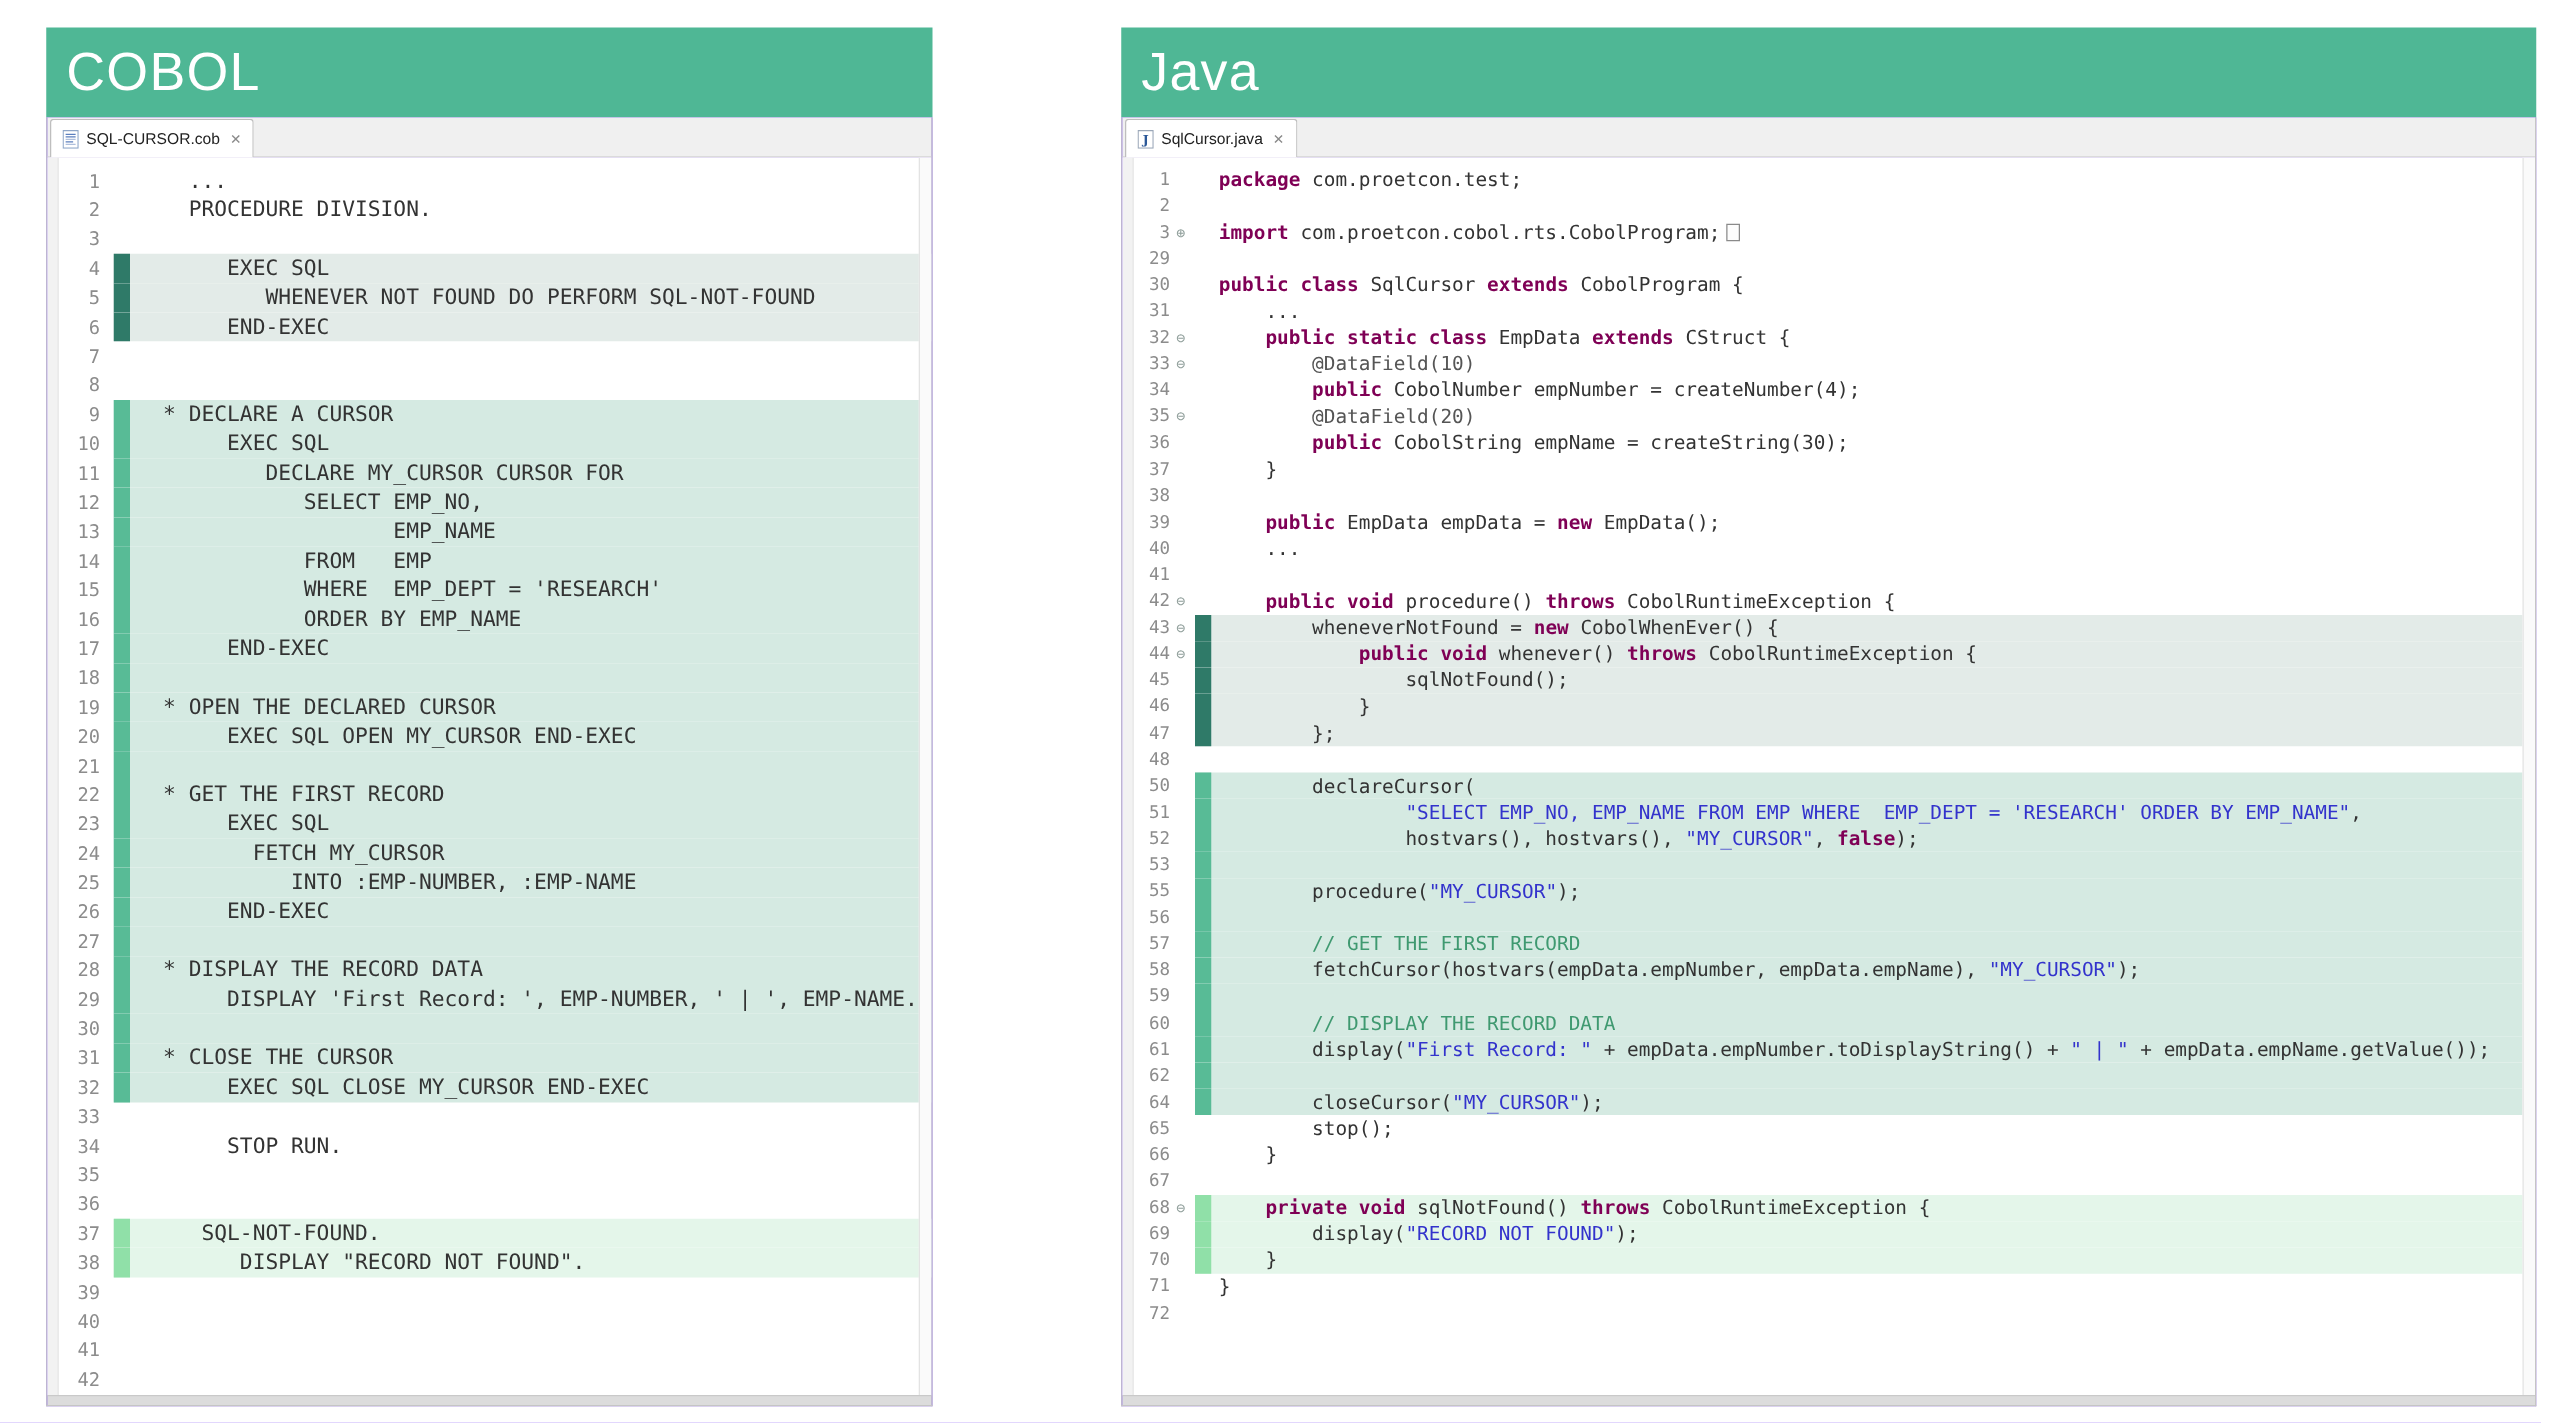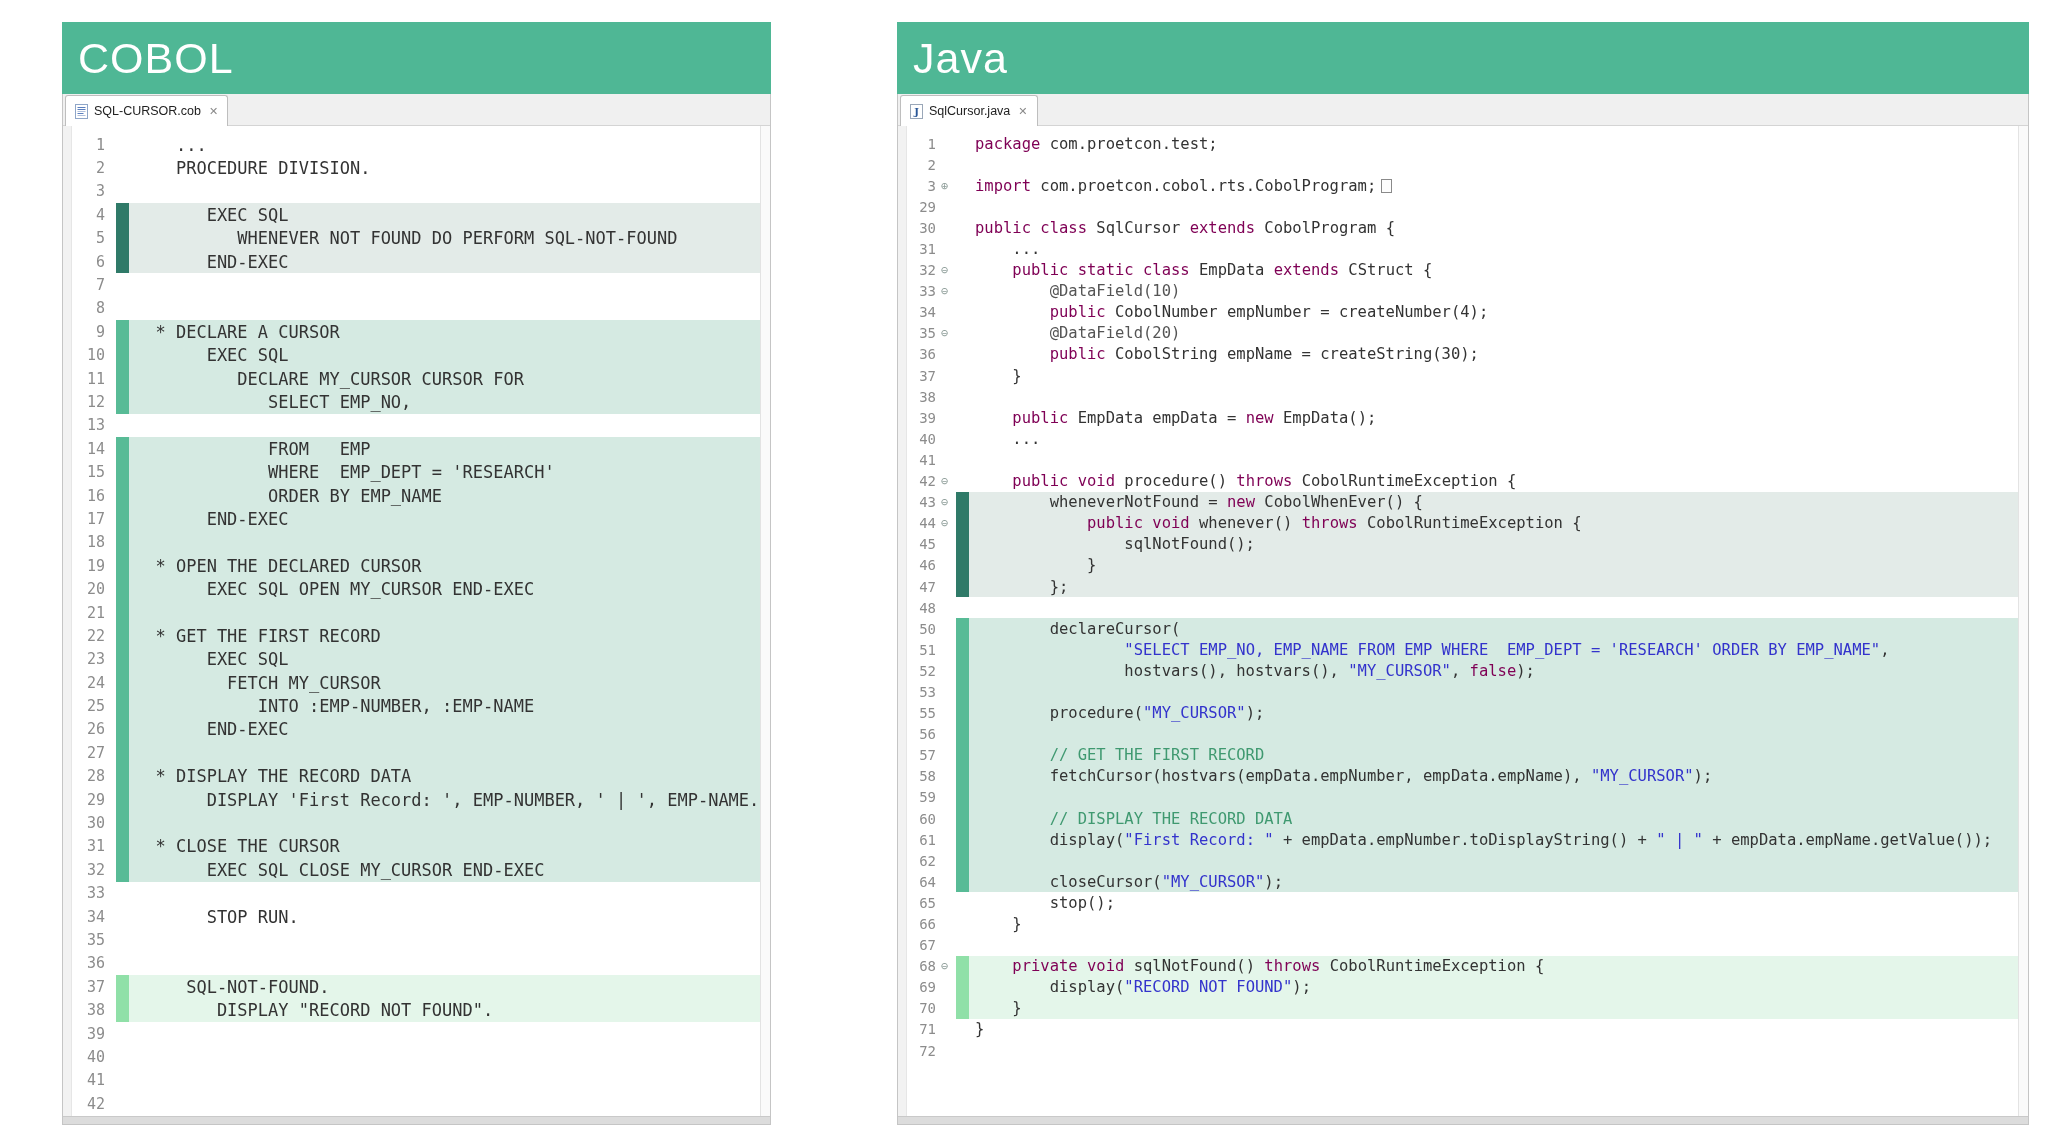--- a/index.html
+++ b/index.html
@@ -1,19 +1,19 @@
 <!DOCTYPE html>
 <html style="--header-bg: #4FB795; --header-text: #FFFFFF; --code-text: #333333; --line-number: #8C8C8C; --keyword: #7F0055; --string: #3333CC; --comment: #3F9970; --annotation: #555555; --hl-dark-bg: #E3EBE8; --hl-dark-bar: #2F7A68; --hl-medium-bg: #D5EAE2; --hl-medium-bar: #58BB96; --hl-light-bg: #E4F6EA; --hl-light-bar: #90E0A8;"><head>
 <meta charset="utf-8">
 <style>
   html,body{margin:0;padding:0;background:#FFFFFF;}
   body{width:2048px;height:1138px;position:relative;overflow:hidden;
        font-family:"Liberation Sans",sans-serif;}
   .panel{position:absolute;top:22px;height:1103px;display:flex;flex-direction:column;}
-  .panel-cobol{left:62px;width:709px;}
+  .panel-cobol{left:37px;width:709px;}
   .panel-java{left:897px;width:1132px;}
   .hdr{flex:none;height:72px;background:var(--header-bg,#4FB795);
        color:var(--header-text,#fff);display:flex;align-items:center;
        padding-left:16px;font-weight:300;font-size:43px;letter-spacing:1px;}
   .body{flex:1;display:flex;flex-direction:column;border:1px solid #C5C5C5;
         border-top:none;min-height:0;background:#8b5cf6;}
   .tabbar{flex:none;height:31px;background:#F0F0F0;border-bottom:1px solid #D4D4D4;
           display:flex;align-items:flex-end;padding-left:2px;}
   .tab{height:30px;background:#FFFFFF;border:1px solid #BEBEBE;border-bottom:none;
        border-radius:3px 3px 0 0;display:flex;align-items:center;gap:6px;
@@ -39,21 +39,21 @@
   .panel-java  .fold{width:15px;font-size:12px;}
   .cell{display:flex;align-items:center;}
   .panel-cobol .cell{flex:none;width:712px;}
   .panel-java  .cell{flex:1;margin-right:10px;}
   .bar{flex:none;width:13px;align-self:stretch;}
   .code{display:flex;align-items:center;padding-left:6px;color:var(--code-text,#333);}
   .hl-d{background:var(--hl-dark-bg,#E3EBE8);}   .hl-d .bar{background:var(--hl-dark-bar,#2F7A68);}
   .hl-m{background:var(--hl-medium-bg,#D5EAE2);} .hl-m .bar{background:var(--hl-medium-bar,#58BB96);}
   .hl-l{background:var(--hl-light-bg,#E4F6EA);}  .hl-l .bar{background:var(--hl-light-bar,#90E0A8);}
   .tk-p{color:var(--code-text,#333);}
-  .tk-k{color:var(--keyword,#7F0055);font-weight:normal;}
+  .tk-k{color:var(--keyword,#7F0055);font-weight:bold;}
   .tk-s{color:var(--string,#3333CC);}
   .tk-c{color:var(--comment,#3F9970);}
   .tk-a{color:var(--annotation,#555);}
   .fold-box{display:inline-block;width:9px;height:12px;border:1px solid #8A8A8A;
             background:#FDFDFD;margin-left:5px;}
   .ficon{flex:none;}
 </style>
 </head>
 <body>
 
@@ -84,21 +84,21 @@
           <div class="line"><span class="ln">3</span><span class="fold"></span><div class="cell"><span class="bar"></span><span class="code"></span></div></div>
           <div class="line"><span class="ln">4</span><span class="fold"></span><div class="cell hl-d"><span class="bar"></span><span class="code"><span class="tk-p">       EXEC SQL</span></span></div></div>
           <div class="line"><span class="ln">5</span><span class="fold"></span><div class="cell hl-d"><span class="bar"></span><span class="code"><span class="tk-p">          WHENEVER NOT FOUND DO PERFORM SQL-NOT-FOUND</span></span></div></div>
           <div class="line"><span class="ln">6</span><span class="fold"></span><div class="cell hl-d"><span class="bar"></span><span class="code"><span class="tk-p">       END-EXEC</span></span></div></div>
           <div class="line"><span class="ln">7</span><span class="fold"></span><div class="cell"><span class="bar"></span><span class="code"></span></div></div>
           <div class="line"><span class="ln">8</span><span class="fold"></span><div class="cell"><span class="bar"></span><span class="code"></span></div></div>
           <div class="line"><span class="ln">9</span><span class="fold"></span><div class="cell hl-m"><span class="bar"></span><span class="code"><span class="tk-p">  * DECLARE A CURSOR</span></span></div></div>
           <div class="line"><span class="ln">10</span><span class="fold"></span><div class="cell hl-m"><span class="bar"></span><span class="code"><span class="tk-p">       EXEC SQL</span></span></div></div>
           <div class="line"><span class="ln">11</span><span class="fold"></span><div class="cell hl-m"><span class="bar"></span><span class="code"><span class="tk-p">          DECLARE MY_CURSOR CURSOR FOR</span></span></div></div>
           <div class="line"><span class="ln">12</span><span class="fold"></span><div class="cell hl-m"><span class="bar"></span><span class="code"><span class="tk-p">             SELECT EMP_NO,</span></span></div></div>
-          <div class="line"><span class="ln">13</span><span class="fold"></span></div>
+          <div class="line"><span class="ln">13</span><span class="fold"></span><div class="cell hl-m"><span class="bar"></span><span class="code"><span class="tk-p">                    EMP_NAME</span></span></div></div>
           <div class="line"><span class="ln">14</span><span class="fold"></span><div class="cell hl-m"><span class="bar"></span><span class="code"><span class="tk-p">             FROM   EMP</span></span></div></div>
           <div class="line"><span class="ln">15</span><span class="fold"></span><div class="cell hl-m"><span class="bar"></span><span class="code"><span class="tk-p">             WHERE  EMP_DEPT = 'RESEARCH'</span></span></div></div>
           <div class="line"><span class="ln">16</span><span class="fold"></span><div class="cell hl-m"><span class="bar"></span><span class="code"><span class="tk-p">             ORDER BY EMP_NAME</span></span></div></div>
           <div class="line"><span class="ln">17</span><span class="fold"></span><div class="cell hl-m"><span class="bar"></span><span class="code"><span class="tk-p">       END-EXEC</span></span></div></div>
           <div class="line"><span class="ln">18</span><span class="fold"></span><div class="cell hl-m"><span class="bar"></span><span class="code"></span></div></div>
           <div class="line"><span class="ln">19</span><span class="fold"></span><div class="cell hl-m"><span class="bar"></span><span class="code"><span class="tk-p">  * OPEN THE DECLARED CURSOR</span></span></div></div>
           <div class="line"><span class="ln">20</span><span class="fold"></span><div class="cell hl-m"><span class="bar"></span><span class="code"><span class="tk-p">       EXEC SQL OPEN MY_CURSOR END-EXEC</span></span></div></div>
           <div class="line"><span class="ln">21</span><span class="fold"></span><div class="cell hl-m"><span class="bar"></span><span class="code"></span></div></div>
           <div class="line"><span class="ln">22</span><span class="fold"></span><div class="cell hl-m"><span class="bar"></span><span class="code"><span class="tk-p">  * GET THE FIRST RECORD</span></span></div></div>
           <div class="line"><span class="ln">23</span><span class="fold"></span><div class="cell hl-m"><span class="bar"></span><span class="code"><span class="tk-p">       EXEC SQL</span></span></div></div>

